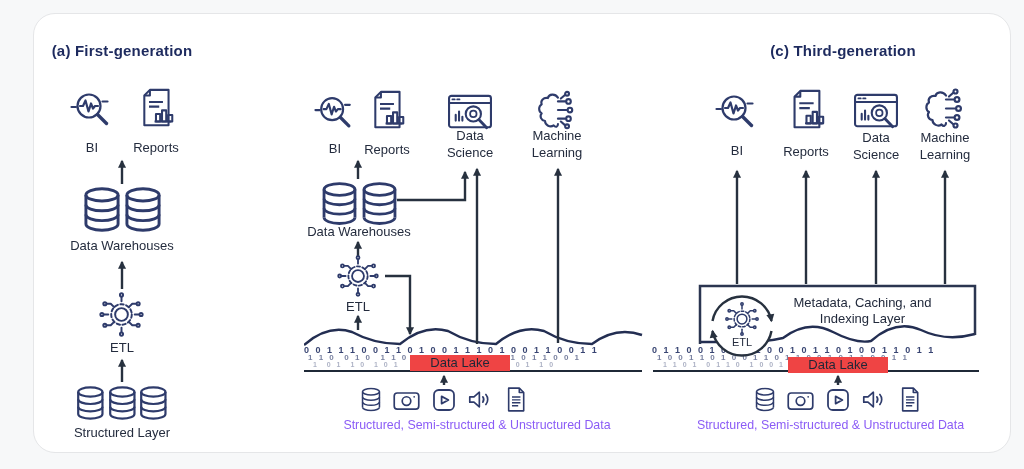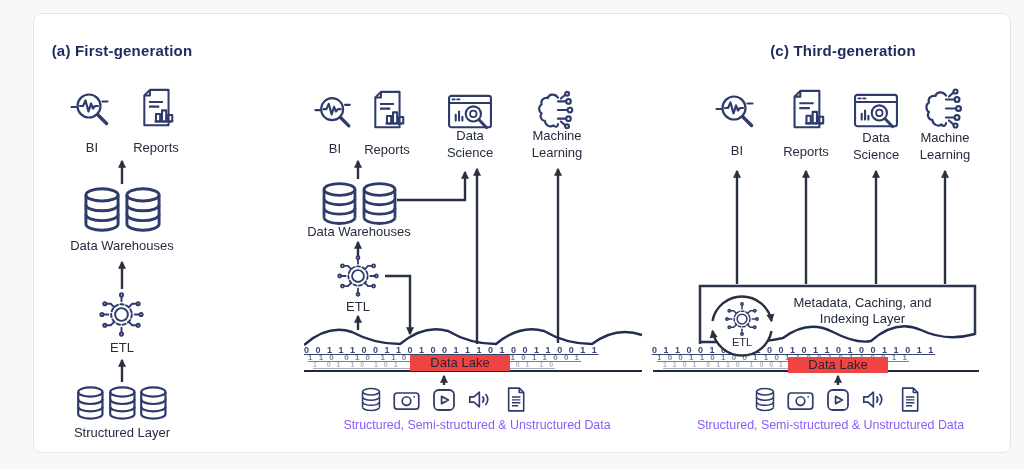--- a/index.html
+++ b/index.html
@@ -1,20 +1,20 @@
 <!DOCTYPE html>
 <html><head>
 <meta charset="utf-8">
 <style>
   * { margin:0; padding:0; box-sizing:border-box; }
   html,body { width:1024px; height:469px; overflow:hidden; }
   body { background:#f7f8f9; font-family:"Liberation Sans", sans-serif; position:relative; }
   .card {
     position:absolute; left:33px; top:13px; width:978px; height:440px;
-    background:#ffffff; border:1.5px solid #e5e6e8; border-radius:8px;
+    background:#ffffff; border:1.5px solid #e5e6e8; border-radius:22px;
   }
   .panel { position:absolute; top:0; height:100%; }
   .ptitle {
     position:absolute; top:28px; text-align:center;
     font-size:15px; font-weight:700; color:#1d2a5e; letter-spacing:.2px;
   }
   .conn { position:absolute; left:0; top:0; }
   .arr { stroke:#27313f; stroke-width:2.4; fill:none; marker-end:url(#ah); }
   .wave { stroke:#232e52; stroke-width:2.4; fill:none; }
   .boxline { stroke:#2b3550; stroke-width:2.5; fill:none; }
@@ -30,21 +30,21 @@
     position:absolute; font-size:13px; line-height:16px; color:#222a3c; text-align:center;
   }
   .lake {
     position:absolute; font-size:13px; line-height:14px; color:#1f2737;
     background:#ef4444; text-align:center; padding:1px 3px;
   }
   .etlc { position:absolute; font-size:11px; color:#242c3e; text-align:center; }
   .cap { position:absolute; left:0; right:0; font-size:12.4px; color:#8b5cf6; text-align:center; }
   .dg {
     position:absolute; white-space:pre; font-weight:bold; color:#2e3b6b;
-    letter-spacing:2px; overflow:hidden; height:10px;text-decoration:underline;
+    letter-spacing:2px; overflow:hidden; height:10px;
   }
   .dg1 { font-size:9px; opacity:.95; }
   .dg2 { font-size:8px; opacity:.65; }
   .dg3 { font-size:7px; opacity:.4; }
 </style>
 </head>
 <body>
 
 <svg width="0" height="0" style="position:absolute" aria-hidden="true">
   <defs>

